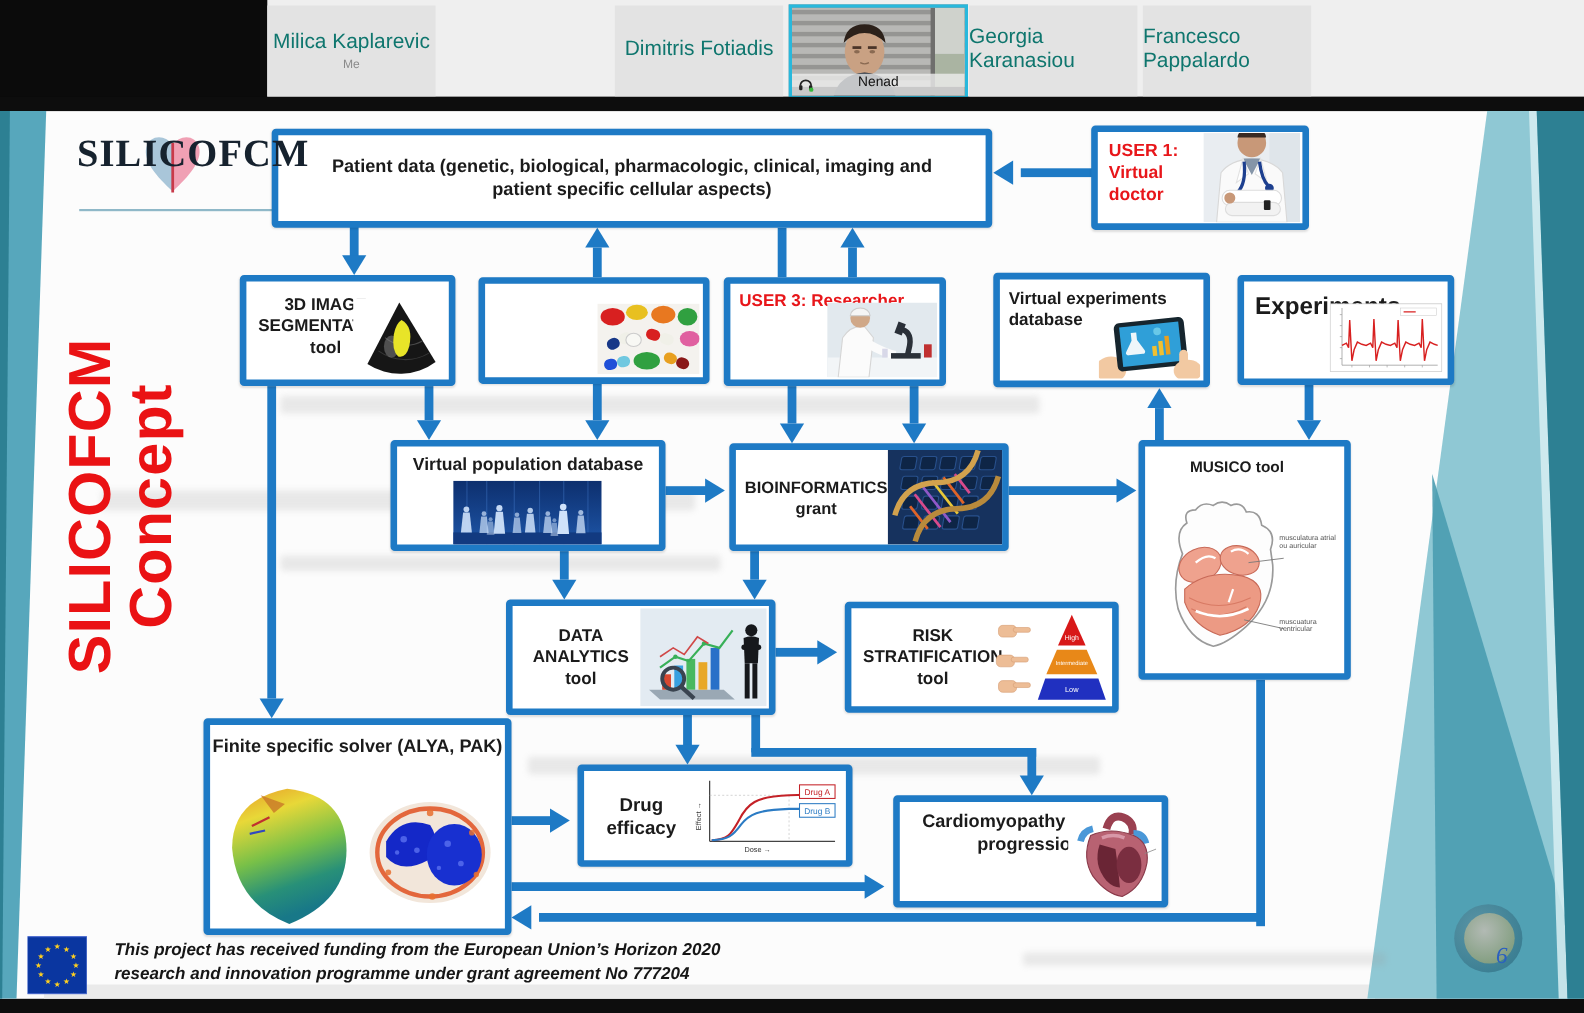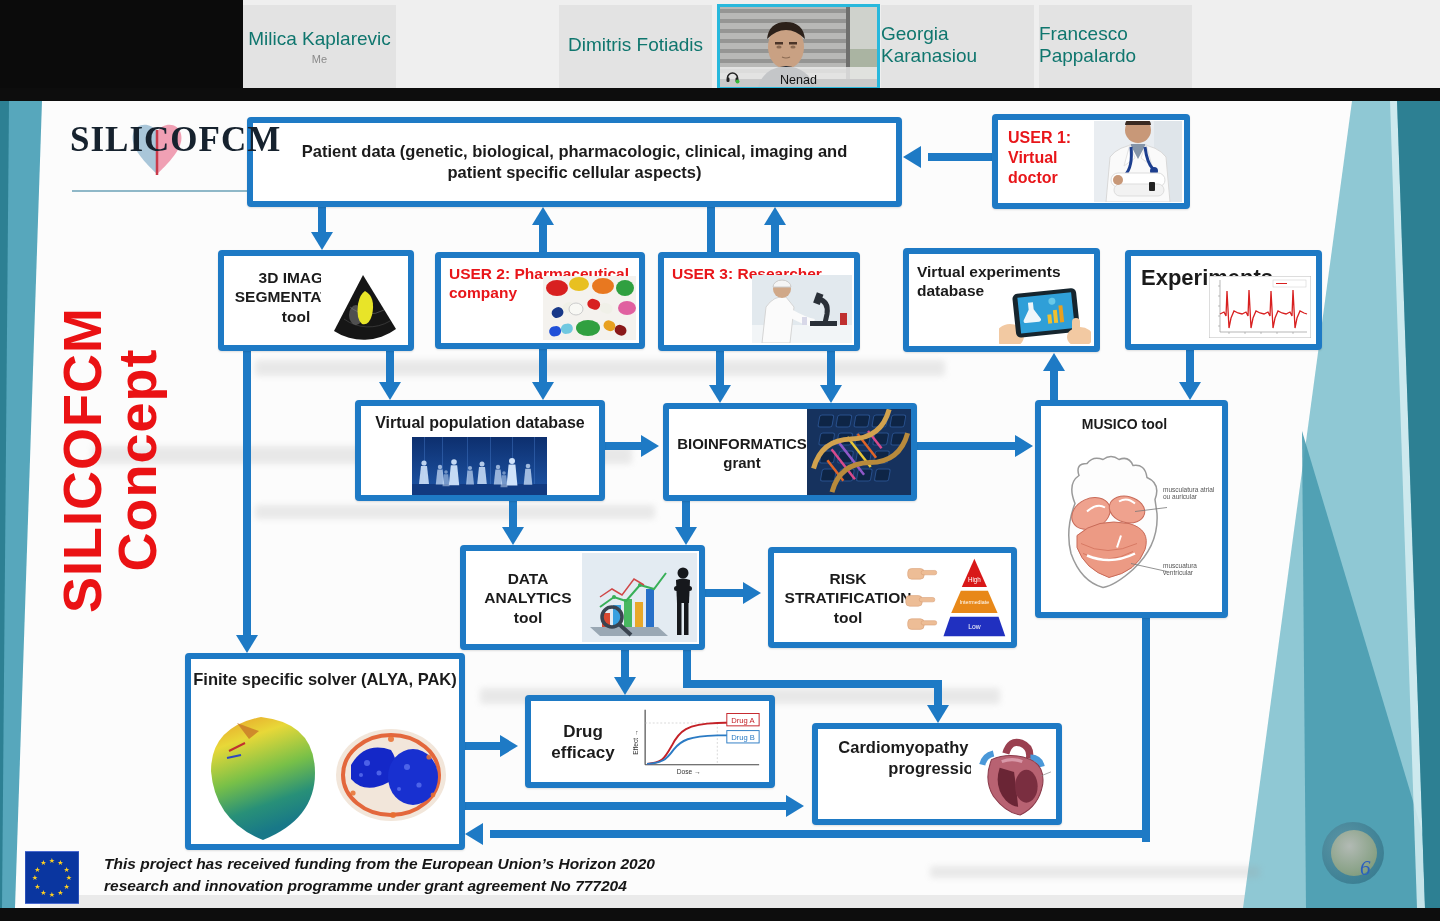--- a/index.html
+++ b/index.html
@@ -9,21 +9,21 @@
   
   .topbar{position:absolute;left:0;top:0;width:1440px;height:88px;background:#0b0b0b;}
   .tileholder{position:absolute;left:243px;top:0;width:1197px;height:88px;background:#efefef;}
   .tile{position:absolute;top:5px;height:83px;background:#e3e3e3;display:flex;flex-direction:column;
         align-items:center;justify-content:center;}
   .pname{font-size:19px;color:#0f766e;}
   .prole{font-size:11px;color:#8a8a8a;margin-top:3px;}
   .videotile{position:absolute;left:717px;top:4px;width:163px;height:86px;border:3px solid #28b8dc;
              box-sizing:border-box;background:#9a9a98;overflow:hidden;}
   .vname{position:absolute;left:0;bottom:0;width:100%;height:20px;background:rgba(238,238,238,.8);
-         display:flex;align-items:flex-end;justify-content:center;font-size:12.5px;color:#111;}
+         display:flex;align-items:flex-start;justify-content:center;font-size:12.5px;color:#111;}
   .vheadset{position:absolute;left:5px;bottom:3px;}
   .blackbar{position:absolute;left:0;width:1440px;background:#0d0d0d;}
   
   .slidebg{position:absolute;left:0;top:101px;width:1440px;height:807px;background:#fcfcfc;}
   .ghost{position:absolute;background:#9a9a9a;opacity:.2;filter:blur(3px);border-radius:3px;}
   
   .fbox{position:absolute;background:#fff;border:6px solid #1e7ac5;border-radius:4px;
         box-sizing:border-box;box-shadow:0 1px 2px rgba(0,0,0,.12);}
   .blabel{font-weight:bold;font-size:15.5px;color:#1b1b1b;line-height:1.25;text-align:center;}
   .red{color:#e8161a;}
@@ -240,21 +240,20 @@
       <rect width="85" height="72" fill="#fff"></rect>
       <path d="M42,4 L13,60 A54,54 0 0 0 75,58 Z" fill="#161616"></path>
       <path d="M29,36 a30,30 0 0 0 34,3" stroke="#6a6a6a" fill="none" opacity=".6"></path>
       <path d="M23,48 a42,42 0 0 0 46,2" stroke="#555" fill="none" opacity=".5"></path>
       <ellipse cx="35" cy="44" rx="7" ry="10" fill="#888" opacity=".5"></ellipse>
       <path d="M44,20 q11,6 7,24 q-3,11 -10,9 q-6,-5 -4,-20 q2,-10 7,-13 z" fill="#e8e428"></path>
     </svg>
   </div>
 
   <div class="fbox" style="left:435px;top:252px;width:210px;height:97px">
-    <div class="blabel red abs" style="left:8px;top:6px;width:190px;text-align:left">USER 2: Pharmaceutical company</div>
     <svg class="abs" style="right:3px;bottom:3px" width="93" height="64" viewBox="0 0 93 64">
       <rect width="93" height="64" fill="#f4f2ee"></rect>
       <ellipse cx="14" cy="12" rx="11" ry="8" fill="#d82020"></ellipse>
       <ellipse cx="36" cy="8" rx="10" ry="7" fill="#e8c020"></ellipse>
       <ellipse cx="60" cy="10" rx="11" ry="8" fill="#e87820"></ellipse>
       <ellipse cx="82" cy="12" rx="9" ry="8" fill="#30a040"></ellipse>
       <g transform="rotate(-25 20 34)">
           <rect x="8" y="29" width="12" height="10" rx="5" fill="#183888"></rect>
           <rect x="20" y="29" width="12" height="10" rx="5" fill="#f0f0e8"></rect>
         </g>

